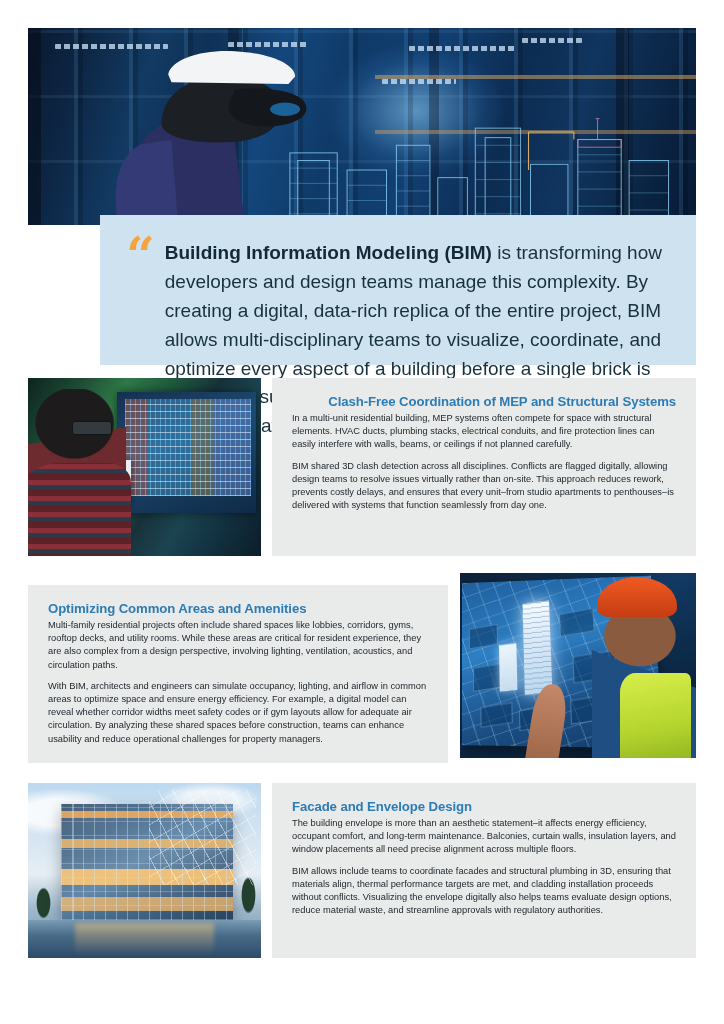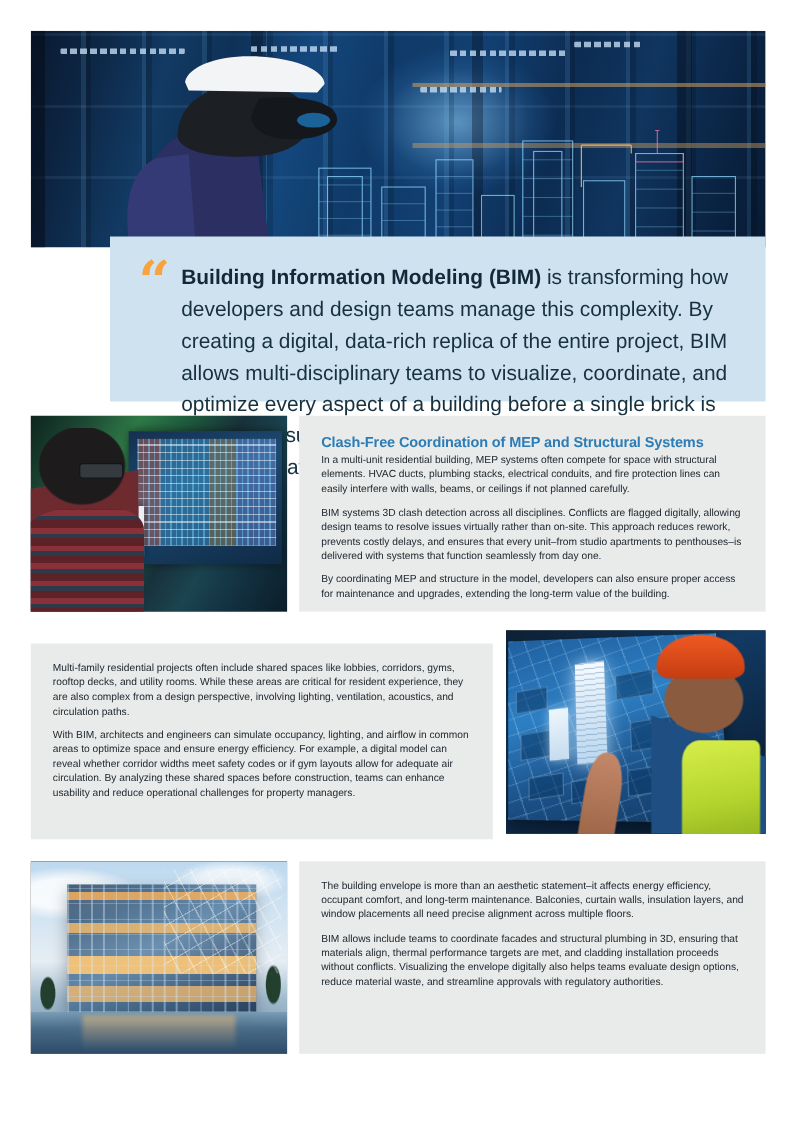--- a/index.html
+++ b/index.html
@@ -373,29 +373,29 @@
           <i style="top:34%;width:52%"></i>
         <i style="top:50%;width:78%"></i>
           <i style="top:66%;width:44%"></i>
       </div>
       <div class="p1-person"></div>
       <div class="p1-plaid"></div>
       <div class="p1-glasses"></div>
     </div>
 
     <div class="panel" style="left: 272px; top: 378px; width: 424px; height: 178px; background: rgb(233, 234, 234);">
-      <h2 style="color: rgb(44, 124, 182);">Clash-Free Coordination of MEP and Structural Systems</h2>
+      <h2 style="color: rgb(44, 124, 182); text-align: right;">Clash-Free Coordination of MEP and Structural Systems</h2>
       <p><span>In a multi-unit residential building, MEP systems often compete for space with structural elements. HVAC ducts, plumbing stacks, electrical conduits, and fire protection lines can easily interfere with walls, beams, or ceilings if not planned carefully.</span></p>
-      <p><span>BIM systems </span><b>3D clash detection</b><span> across all disciplines. Conflicts are flagged digitally, allowing design teams to resolve issues virtually rather than on-site. This approach reduces rework, prevents costly delays, and ensures that every unit–from studio apartments to penthouses–is delivered with systems that function seamlessly from day one.</span></p>
-      <p><span>By coordinating MEP and structure in the model, developers can also ensure proper </span><b>access for maintenance and upgrades,</b><span> extending the long-term value of the building.</span></p>
+      <p><span>BIM shared </span><b>3D clash detection</b><span> across all disciplines. Conflicts are flagged digitally, allowing design teams to resolve issues virtually rather than on-site. This approach reduces rework, prevents costly delays, and ensures that every unit–from studio apartments to penthouses–is delivered with systems that function seamlessly from day one.</span></p>
     </div>
   </div>
 
   <div class="section">
     <div class="panel" style="left: 28px; top: 585px; width: 420px; height: 178px; background: rgb(233, 234, 234);">
+      <h2 style="color: rgb(44, 124, 182);">Optimizing Common Areas and Amenities</h2>
       <p><span>Multi-family residential projects often include shared spaces like lobbies, corridors, gyms, rooftop decks, and utility rooms. While these areas are critical for resident experience, they are also complex from a design perspective, involving lighting, ventilation, acoustics, and circulation paths.</span></p>
       <p><span>With BIM, architects and engineers can </span><b>simulate occupancy, lighting, and airflow</b><span> in common areas to optimize space and ensure energy efficiency. For example, a digital model can reveal whether corridor widths meet safety codes or if gym layouts allow for adequate air circulation. By analyzing these shared spaces before construction, teams can enhance usability and reduce operational challenges for property managers.</span></p>
     </div>
 
     <div class="photo" style="left:460px;top:573px;width:236px;height:185px;">
       <div class="photo2-bg"></div>
       <div class="p2-screen">
         <div class="p2-grid"></div>
         <div class="p2-blocks">
           <i style="left:4%;top:28%;width:16%;height:13%"></i>
@@ -425,18 +425,19 @@
       <div class="p3-building">
         <div class="p3-floors"></div>
         <div class="p3-glass"></div>
       </div>
       <div class="p3-wire"></div>
       <div class="p3-water"></div>
       <div class="p3-refl"></div>
     </div>
 
     <div class="panel" style="left: 272px; top: 783px; width: 424px; height: 175px; background: rgb(233, 234, 234);">
+      <h2 style="color: rgb(44, 124, 182);">Facade and Envelope Design</h2>
       <p><span>The building envelope is more than an aesthetic statement–it affects energy efficiency, occupant comfort, and long-term maintenance. Balconies, curtain walls, insulation layers, and window placements all need precise alignment across multiple floors.</span></p>
       <p><span>BIM allows include teams to </span><b>coordinate facades and structural plumbing in 3D,</b><span> ensuring that materials align, thermal performance targets are met, and cladding installation proceeds without conflicts. Visualizing the envelope digitally also helps teams evaluate design options, reduce material waste, and streamline approvals with regulatory authorities.</span></p>
     </div>
   </div>
 
 </div>
 
 </body></html>

